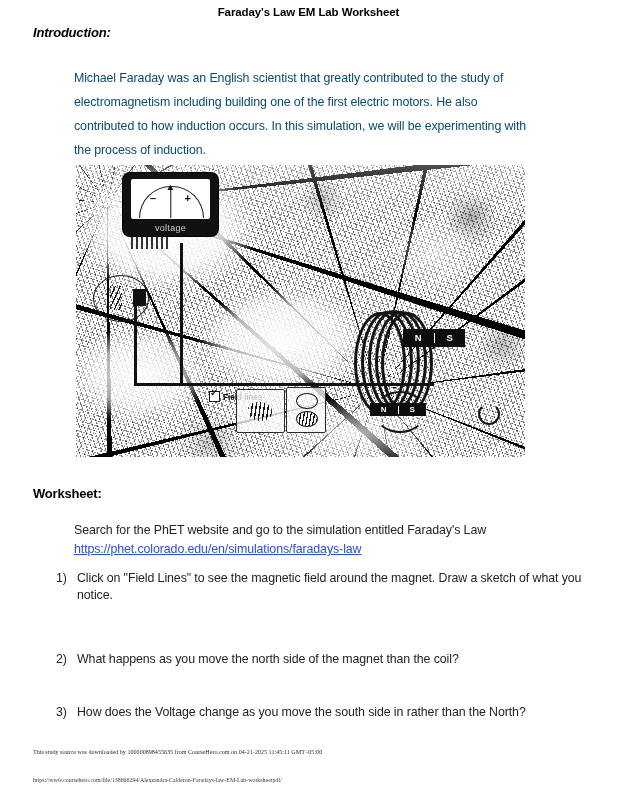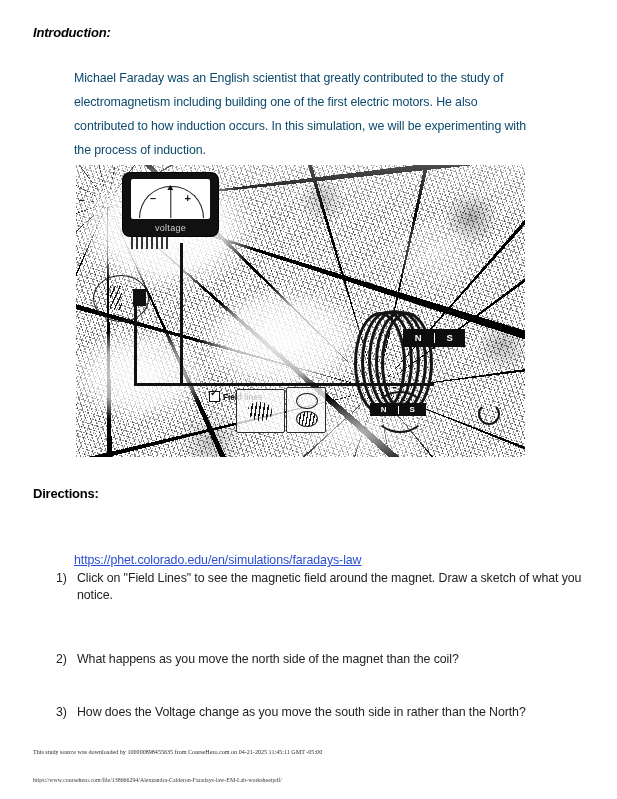--- a/index.html
+++ b/index.html
@@ -67,21 +67,21 @@
     width: 480px;
     font-size: 12.4px;
     line-height: 18px;
     color: #232323;
     letter-spacing: -0.1px;
   }
   .link {
     color: #2a4ed6;
     text-decoration: underline;
     display: inline-block;
-    margin-top: 12px;
+    margin-top: 1px;
   }
 
   
   .question {
     position: absolute;
     left: 56px;
     width: 545px;
     font-size: 12.4px;
     line-height: 17px;
     color: #232323;
@@ -418,20 +418,21 @@
       radial-gradient(circle 46px at 30% 95%, rgba(0,0,0,.20) 0%, rgba(0,0,0,0) 72%),
       radial-gradient(circle 38px at 95% 62%, rgba(0,0,0,.24) 0%, rgba(0,0,0,0) 70%);
     mix-blend-mode: multiply;
   }
 </style>
 </head>
 <body>
 
 <div class="page">
 
+  <div class="doc-title">Faraday's Law EM Lab Worksheet</div>
 
   <div class="section-heading" id="introduction-heading">Introduction:</div>
   <div class="intro-paragraph">Michael Faraday was an English scientist that greatly contributed to the study of electromagnetism including building one of the first electric motors. He also contributed to how induction occurs. In this simulation, we will be experimenting with the process of induction.</div>
 
   <div class="sim">
     <div class="sim-wash"></div>
 
     <div class="voltmeter">
       <div class="voltmeter-face">
         <div class="gauge-arc"></div>
@@ -483,23 +484,23 @@
         <div class="magnet-pole s">S</div>
       </div>
     </div>
     <div class="panel-btn" id="btn-reset">
       <div class="reset-arrow"></div>
     </div>
 
     <div class="sim-grime"></div>
   </div>
 
-  <div class="section-heading" id="directions-heading">Directions:</div>
+  <div class="section-heading" id="directions-heading">Worksheet:</div>
   <div class="directions-text">
-    <br>
+    <span>Search for the PhET website and go to the simulation entitled Faraday's Law</span><br>
     <a class="link" href="#">https://phet.colorado.edu/en/simulations/faradays-law</a>
   </div>
 
   <div class="question" id="question-1">
     <span class="q-num">1)</span>
     <span class="q-text">Click on "Field Lines" to see the magnetic field around the magnet. Draw a sketch of what you notice.</span>
   </div>
   <div class="question" id="question-2">
     <span class="q-num">2)</span>
     <span class="q-text">What happens as you move the north side of the magnet than the coil?</span>

